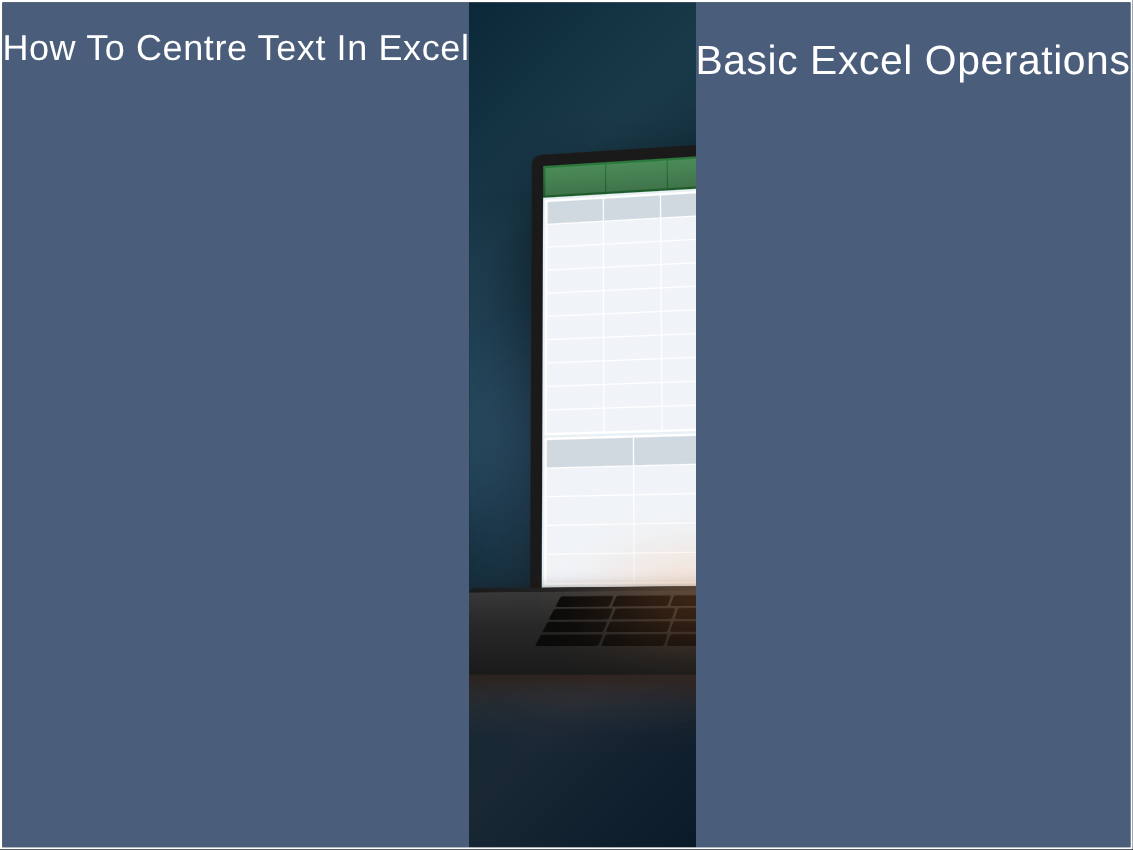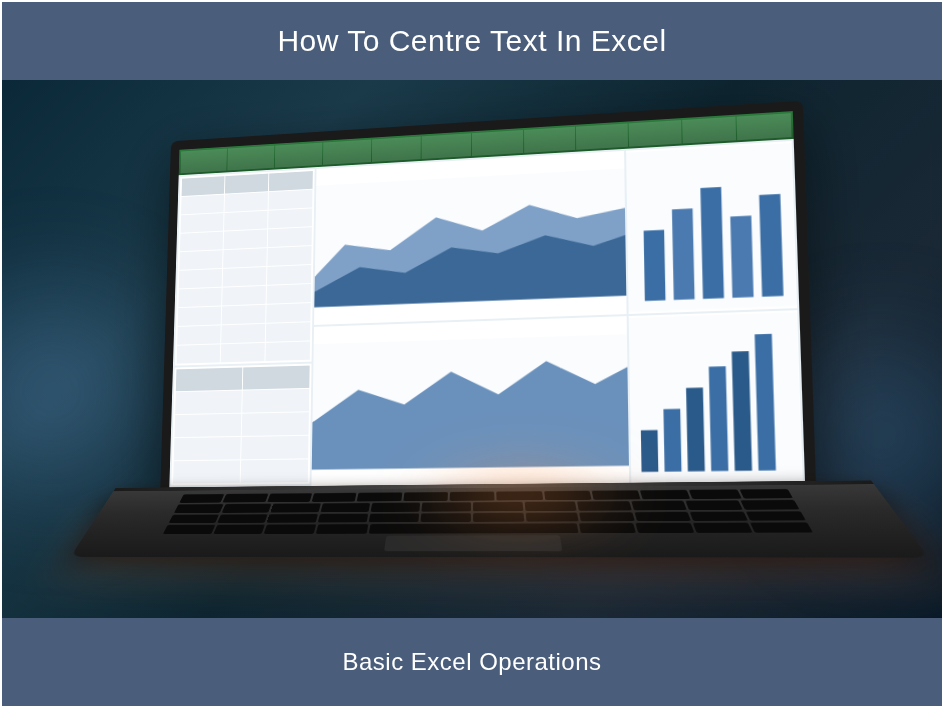--- a/index.html
+++ b/index.html
@@ -7,36 +7,35 @@
       width: 944px;
       height: 708px;
       font-family: -apple-system, BlinkMacSystemFont, 'Segoe UI', Arial, sans-serif;
       background: #0a1520;
       overflow: hidden;
     }
     .container {
       width: 100%;
       height: 100%;
       display: flex;
-      flex-direction: column;
       border: 2px solid #ffffff;
     }
     .header-bar {
       background: #4a5d7a;
       color: #ffffff;
       font-size: 30px;
       font-weight: 500;
       text-align: center;
       padding: 22px 0;
       letter-spacing: 0.5px;
     }
     .footer-bar {
       background: #4a5d7a;
       color: #ffffff;
-      font-size: 24px;
+      font-size: 34px;
       font-weight: 500;
       text-align: center;
       padding: 30px 0;
       letter-spacing: 0.5px;
     }
     .image-area {
       flex: 1;
       position: relative;
       background: linear-gradient(135deg, #0a2838 0%, #1a3a4a 25%, #0d2530 50%, #1a2835 75%, #0a1a28 100%);
       overflow: hidden;

